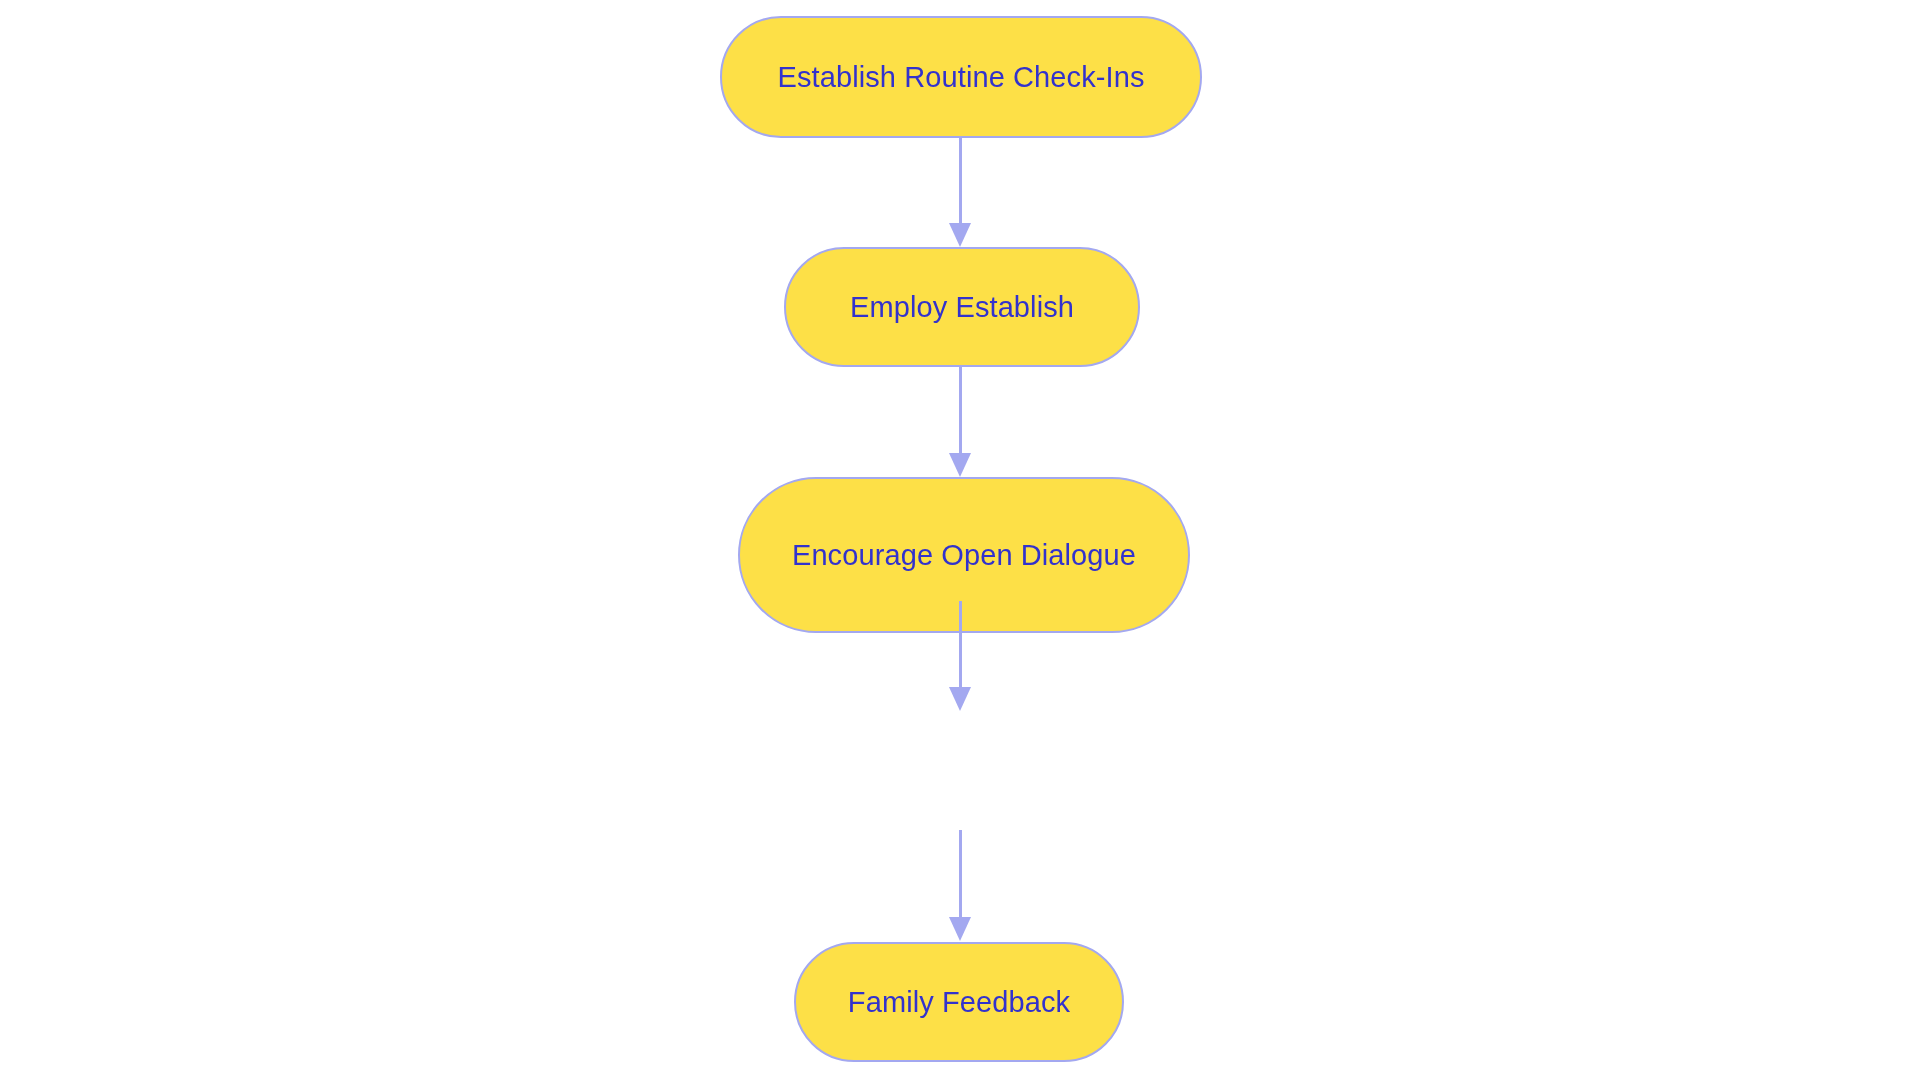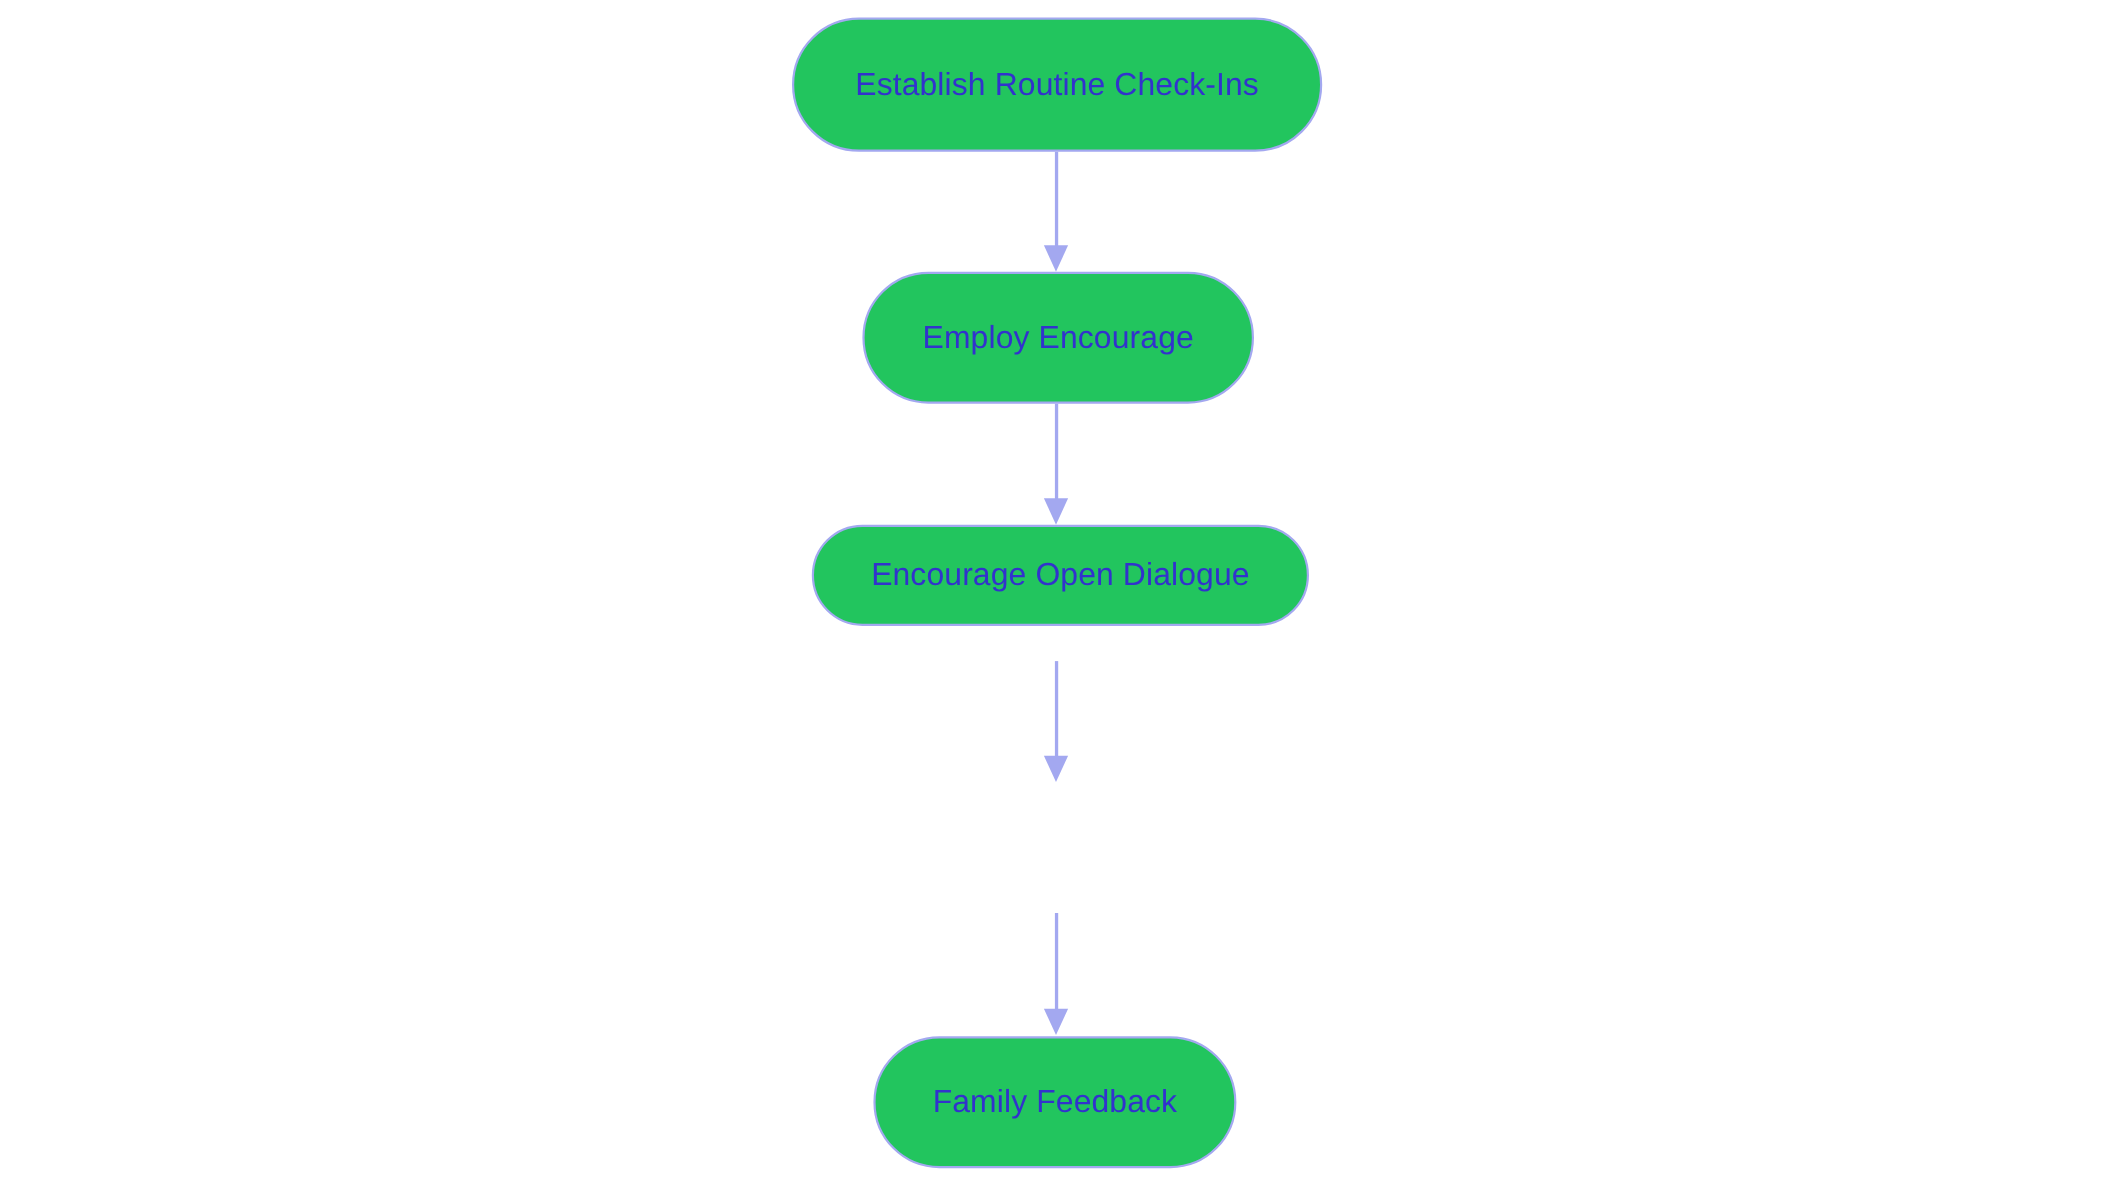--- a/index.html
+++ b/index.html
@@ -21,42 +21,42 @@
     height: 1083px;
     background: #ffffff;
   }
 
   .flow-node {
     position: absolute;
     box-sizing: border-box;
     display: flex;
     align-items: center;
     justify-content: center;
-    background: #22c55e;
+    background: #fde047;
     border: 2px solid #a3a8f0;
     border-radius: 9999px;
     text-align: center;
     user-select: none;
   }
 
   .flow-node .node-label {
     display: block;
     color: #3232cd;
     font-family: "Liberation Sans", "DejaVu Sans", sans-serif;
     font-size: 29px;
     font-weight: 400;
     line-height: 1.2;
     letter-spacing: 0.1px;
     white-space: nowrap;
   }
 
   
   .node-1 { left: 720px; top: 16px;  width: 482px; height: 122px; }
   .node-2 { left: 784px; top: 247px; width: 356px; height: 120px; }
-  .node-3 { left: 738px; top: 477px; width: 452px; height: 92px; }
+  .node-3 { left: 738px; top: 477px; width: 452px; height: 156px; }
   .node-4 { left: 752px; top: 712px; width: 420px; height: 118px; }
   .node-5 { left: 794px; top: 942px; width: 330px; height: 120px; }
 
   
   .flow-edge {
     position: absolute;
     left: 959px;
     width: 3px;
     background: #a3a8f0;
   }
@@ -86,21 +86,21 @@
 <div id="flow-canvas">
 
   <div class="flow-node node-1">
     <span class="node-label">Establish Routine Check-Ins</span>
   </div>
 
   <div class="flow-edge edge-1"></div>
   <div class="flow-arrowhead arrow-1"></div>
 
   <div class="flow-node node-2">
-    <span class="node-label">Employ Encourage</span>
+    <span class="node-label">Employ Establish</span>
   </div>
 
   <div class="flow-edge edge-2"></div>
   <div class="flow-arrowhead arrow-2"></div>
 
   <div class="flow-node node-3">
     <span class="node-label">Encourage Open Dialogue</span>
   </div>
 
   <div class="flow-edge edge-3"></div>

